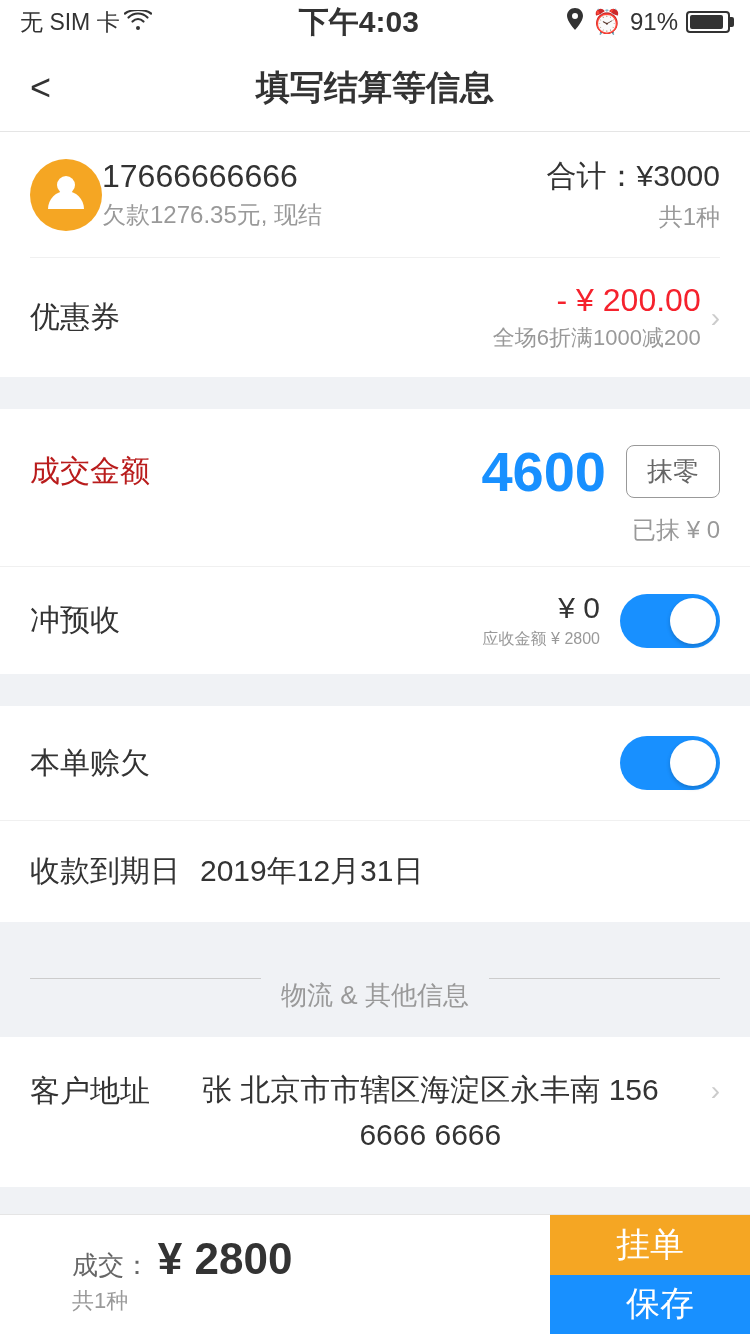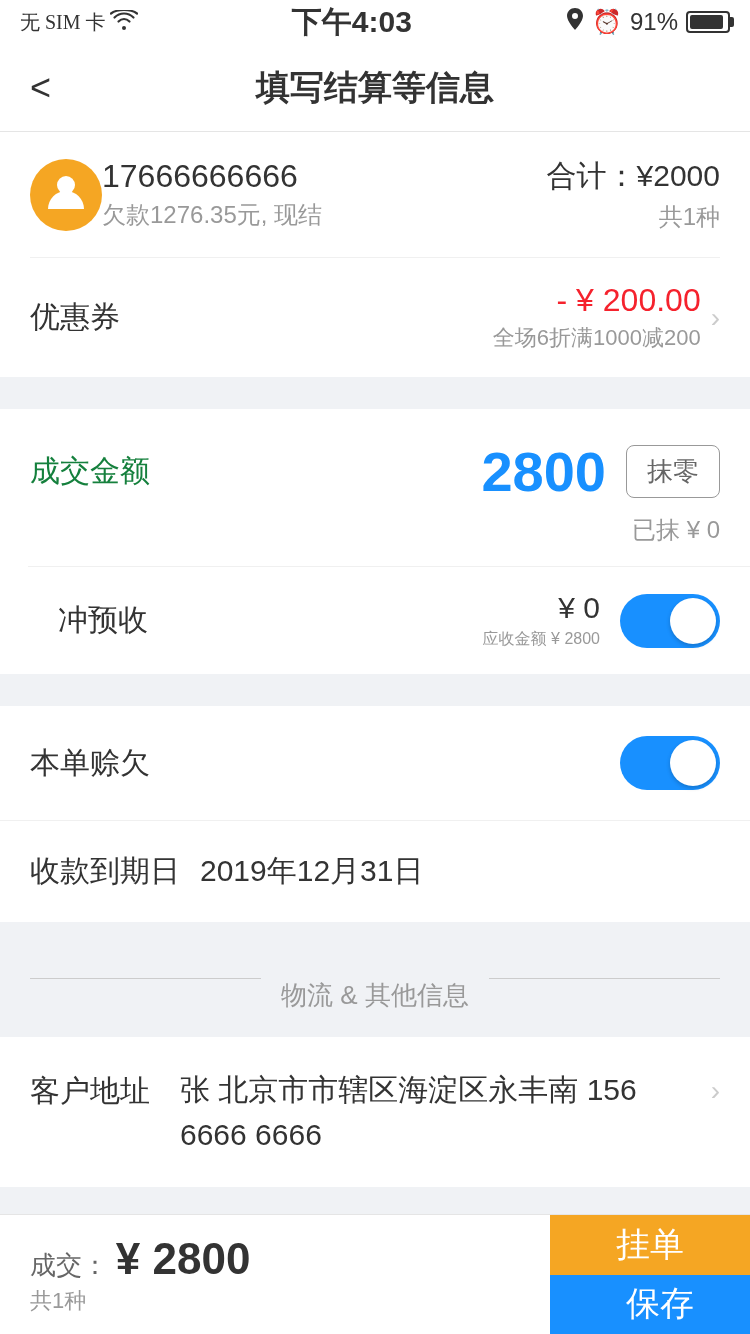--- a/index.html
+++ b/index.html
@@ -18,21 +18,21 @@
     .status-bar {
       height: 44px;
       background: #fff;
       display: flex;
       align-items: center;
       justify-content: space-between;
       padding: 0 20px;
       font-size: 26px;
       font-weight: 500;
     }
-    .status-left { display: flex; align-items: center; gap: 4px; font-size: 20px; font-family: Liberation Serif, serif; }
+    .status-left { display: flex; align-items: center; gap: 4px; font-size: 23px; }
     .status-center { font-size: 30px; font-weight: 600; }
     .status-right { display: flex; align-items: center; gap: 8px; font-size: 24px; }
     .battery {
       width: 44px; height: 22px; border: 2px solid #333; border-radius: 4px;
       position: relative; display: inline-flex; align-items: center; padding: 2px;
     }
     .battery::after {
       content: '';
       position: absolute; right: -6px; top: 50%; transform: translateY(-50%);
       width: 4px; height: 10px; background: #333; border-radius: 0 2px 2px 0;
@@ -125,21 +125,21 @@
     .amount-section {
       background: #fff;
       margin-bottom: 0;
     }
     .amount-row {
       padding: 30px 30px 10px;
       display: flex;
       align-items: center;
       justify-content: space-between;
     }
-    .amount-label { font-size: 30px; color: #15803d; }
+    .amount-label { font-size: 30px; color: #b91c1c; }
     .amount-right {
       display: flex; align-items: center; gap: 20px;
     }
     .amount-value {
       font-size: 56px; color: #1890ff; font-weight: 600;
     }
     .round-btn {
       border: 1px solid #999;
       border-radius: 8px;
       padding: 8px 20px;
@@ -155,21 +155,20 @@
       color: #999;
     }
 
     
     .prepay-row {
       padding: 24px 30px;
       display: flex;
       align-items: center;
       justify-content: space-between;
       border-top: 1px solid #f0f0f0;
-      margin-left: 28px;
     }
     .prepay-label { font-size: 30px; color: #333; }
     .prepay-right {
       display: flex; align-items: center; gap: 20px;
     }
     .prepay-amount-wrap { text-align: right; }
     .prepay-amount { font-size: 30px; color: #333; font-weight: 500; }
     .prepay-sub { font-size: 16px; color: #999; margin-top: 4px; }
 
     
@@ -230,20 +229,21 @@
     .logistics-line {
       flex: 1; height: 1px; background: #ccc;
     }
     .logistics-title {
       font-size: 26px; color: #999;
     }
 
     
     .address-section {
       background: #fff;
+      text-align: center;
     }
     .address-row {
       padding: 30px;
       display: flex;
       align-items: flex-start;
       gap: 30px;
     }
     .address-label {
       font-size: 30px; color: #333; flex-shrink: 0; padding-top: 4px;
     }
@@ -261,20 +261,21 @@
       width: 750px;
       height: 120px;
       background: #fff;
       display: flex;
       align-items: center;
       border-top: 1px solid #e5e5e5;
     }
     .footer-info {
       padding: 0 30px;
       flex: 1;
+      margin-left: 42px;
     }
     .footer-label { font-size: 26px; color: #666; }
     .footer-amount { font-size: 44px; color: #333; font-weight: 600; }
     .footer-count { font-size: 22px; color: #999; margin-top: 2px; }
     .footer-buttons {
       display: flex;
       height: 100%;
       flex-direction: column;
     }
     .btn-pending {
@@ -350,21 +351,21 @@
               <path d="M3 40c0-9.9 8.1-18 18-18s18 8.1 18 18"></path>
             </svg>
           </span>
         </div>
         <div class="customer-info">
           <div class="customer-phone">17666666666</div>
           <div class="customer-sub">欠款1276.35元, 现结</div>
         </div>
       </div>
       <div class="customer-right">
-        <div class="total-amount">合计：¥2000</div>
+        <div class="total-amount">合计：¥3000</div>
         <div class="total-count">共1种</div>
       </div>
     </div>
 
     <div class="divider"></div>
 
     <div class="coupon-row">
       <div class="coupon-label">优惠券</div>
       <div class="coupon-right">
         <div class="coupon-right-wrap">
@@ -375,21 +376,21 @@
       </div>
     </div>
   </div>
 
   <div class="section-gap"></div>
 
   <div class="amount-section">
     <div class="amount-row">
       <div class="amount-label">成交金额</div>
       <div class="amount-right">
-        <span class="amount-value">2800</span>
+        <span class="amount-value">4600</span>
         <button class="round-btn">抹零</button>
       </div>
     </div>
     <div class="amount-sub">已抹  ¥ 0</div>
 
     <div class="prepay-row">
       <div class="prepay-label">冲预收</div>
       <div class="prepay-right">
         <div class="prepay-amount-wrap">
           <div class="prepay-amount">¥ 0</div>

